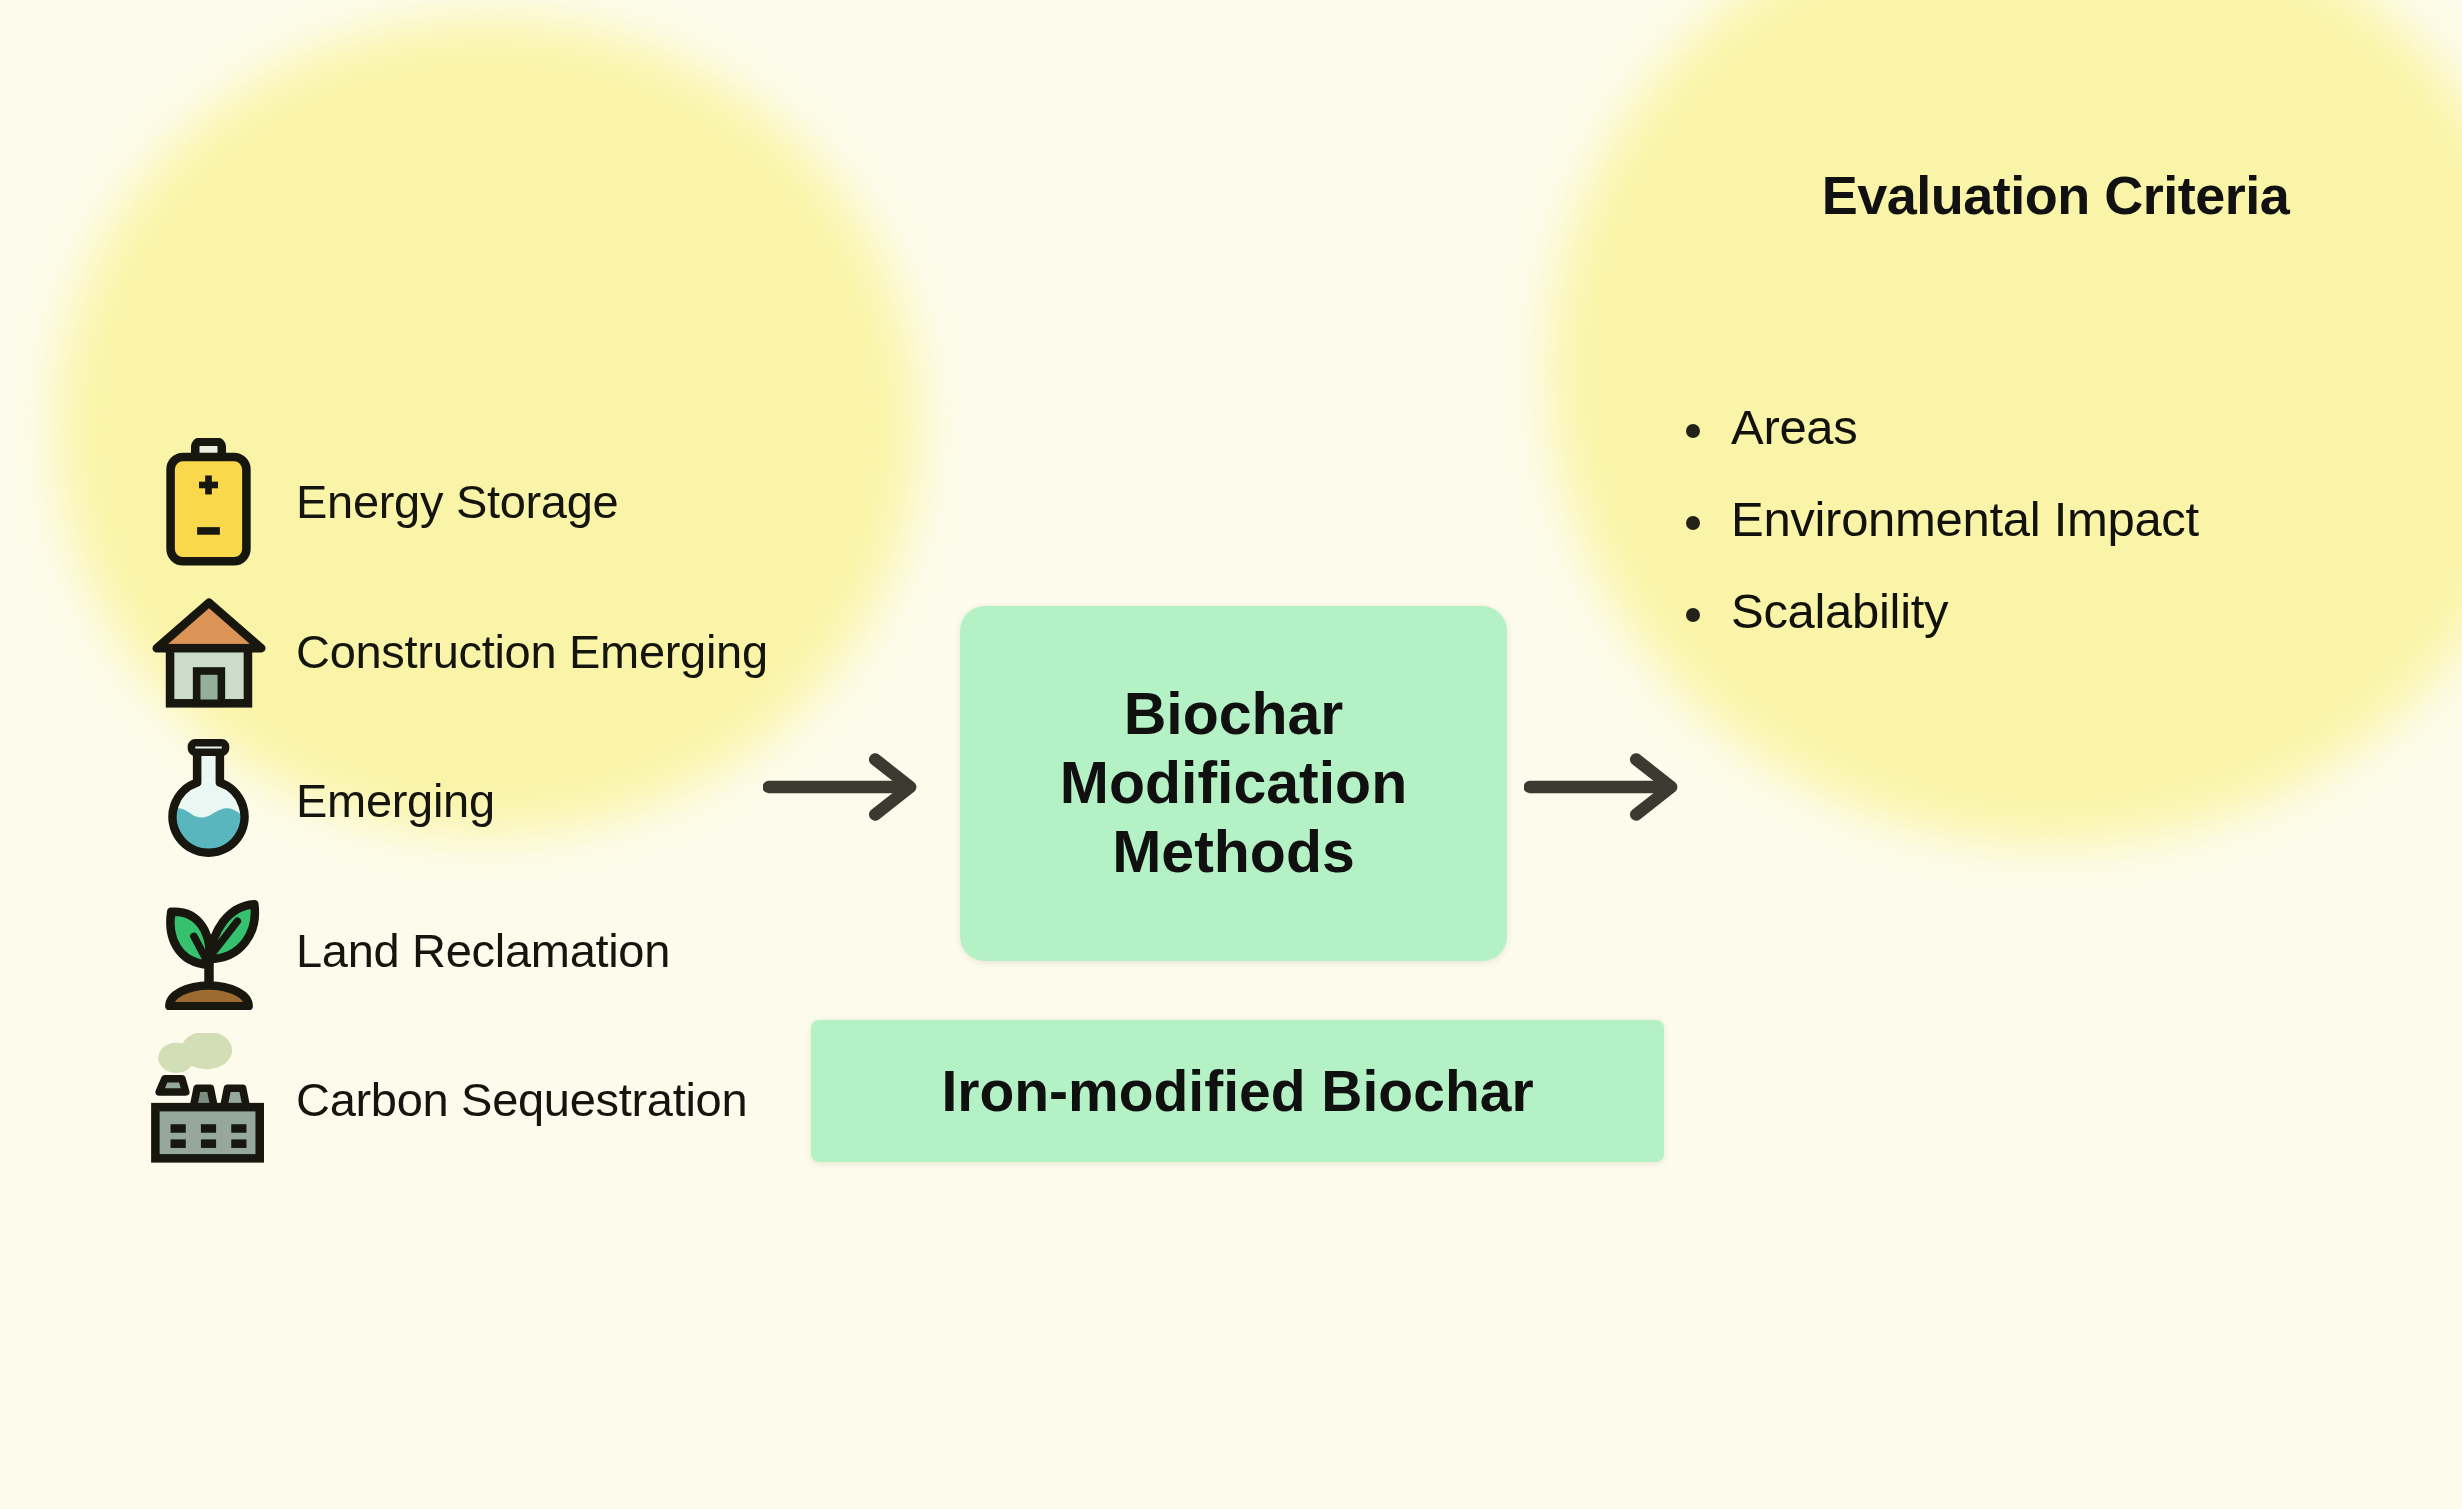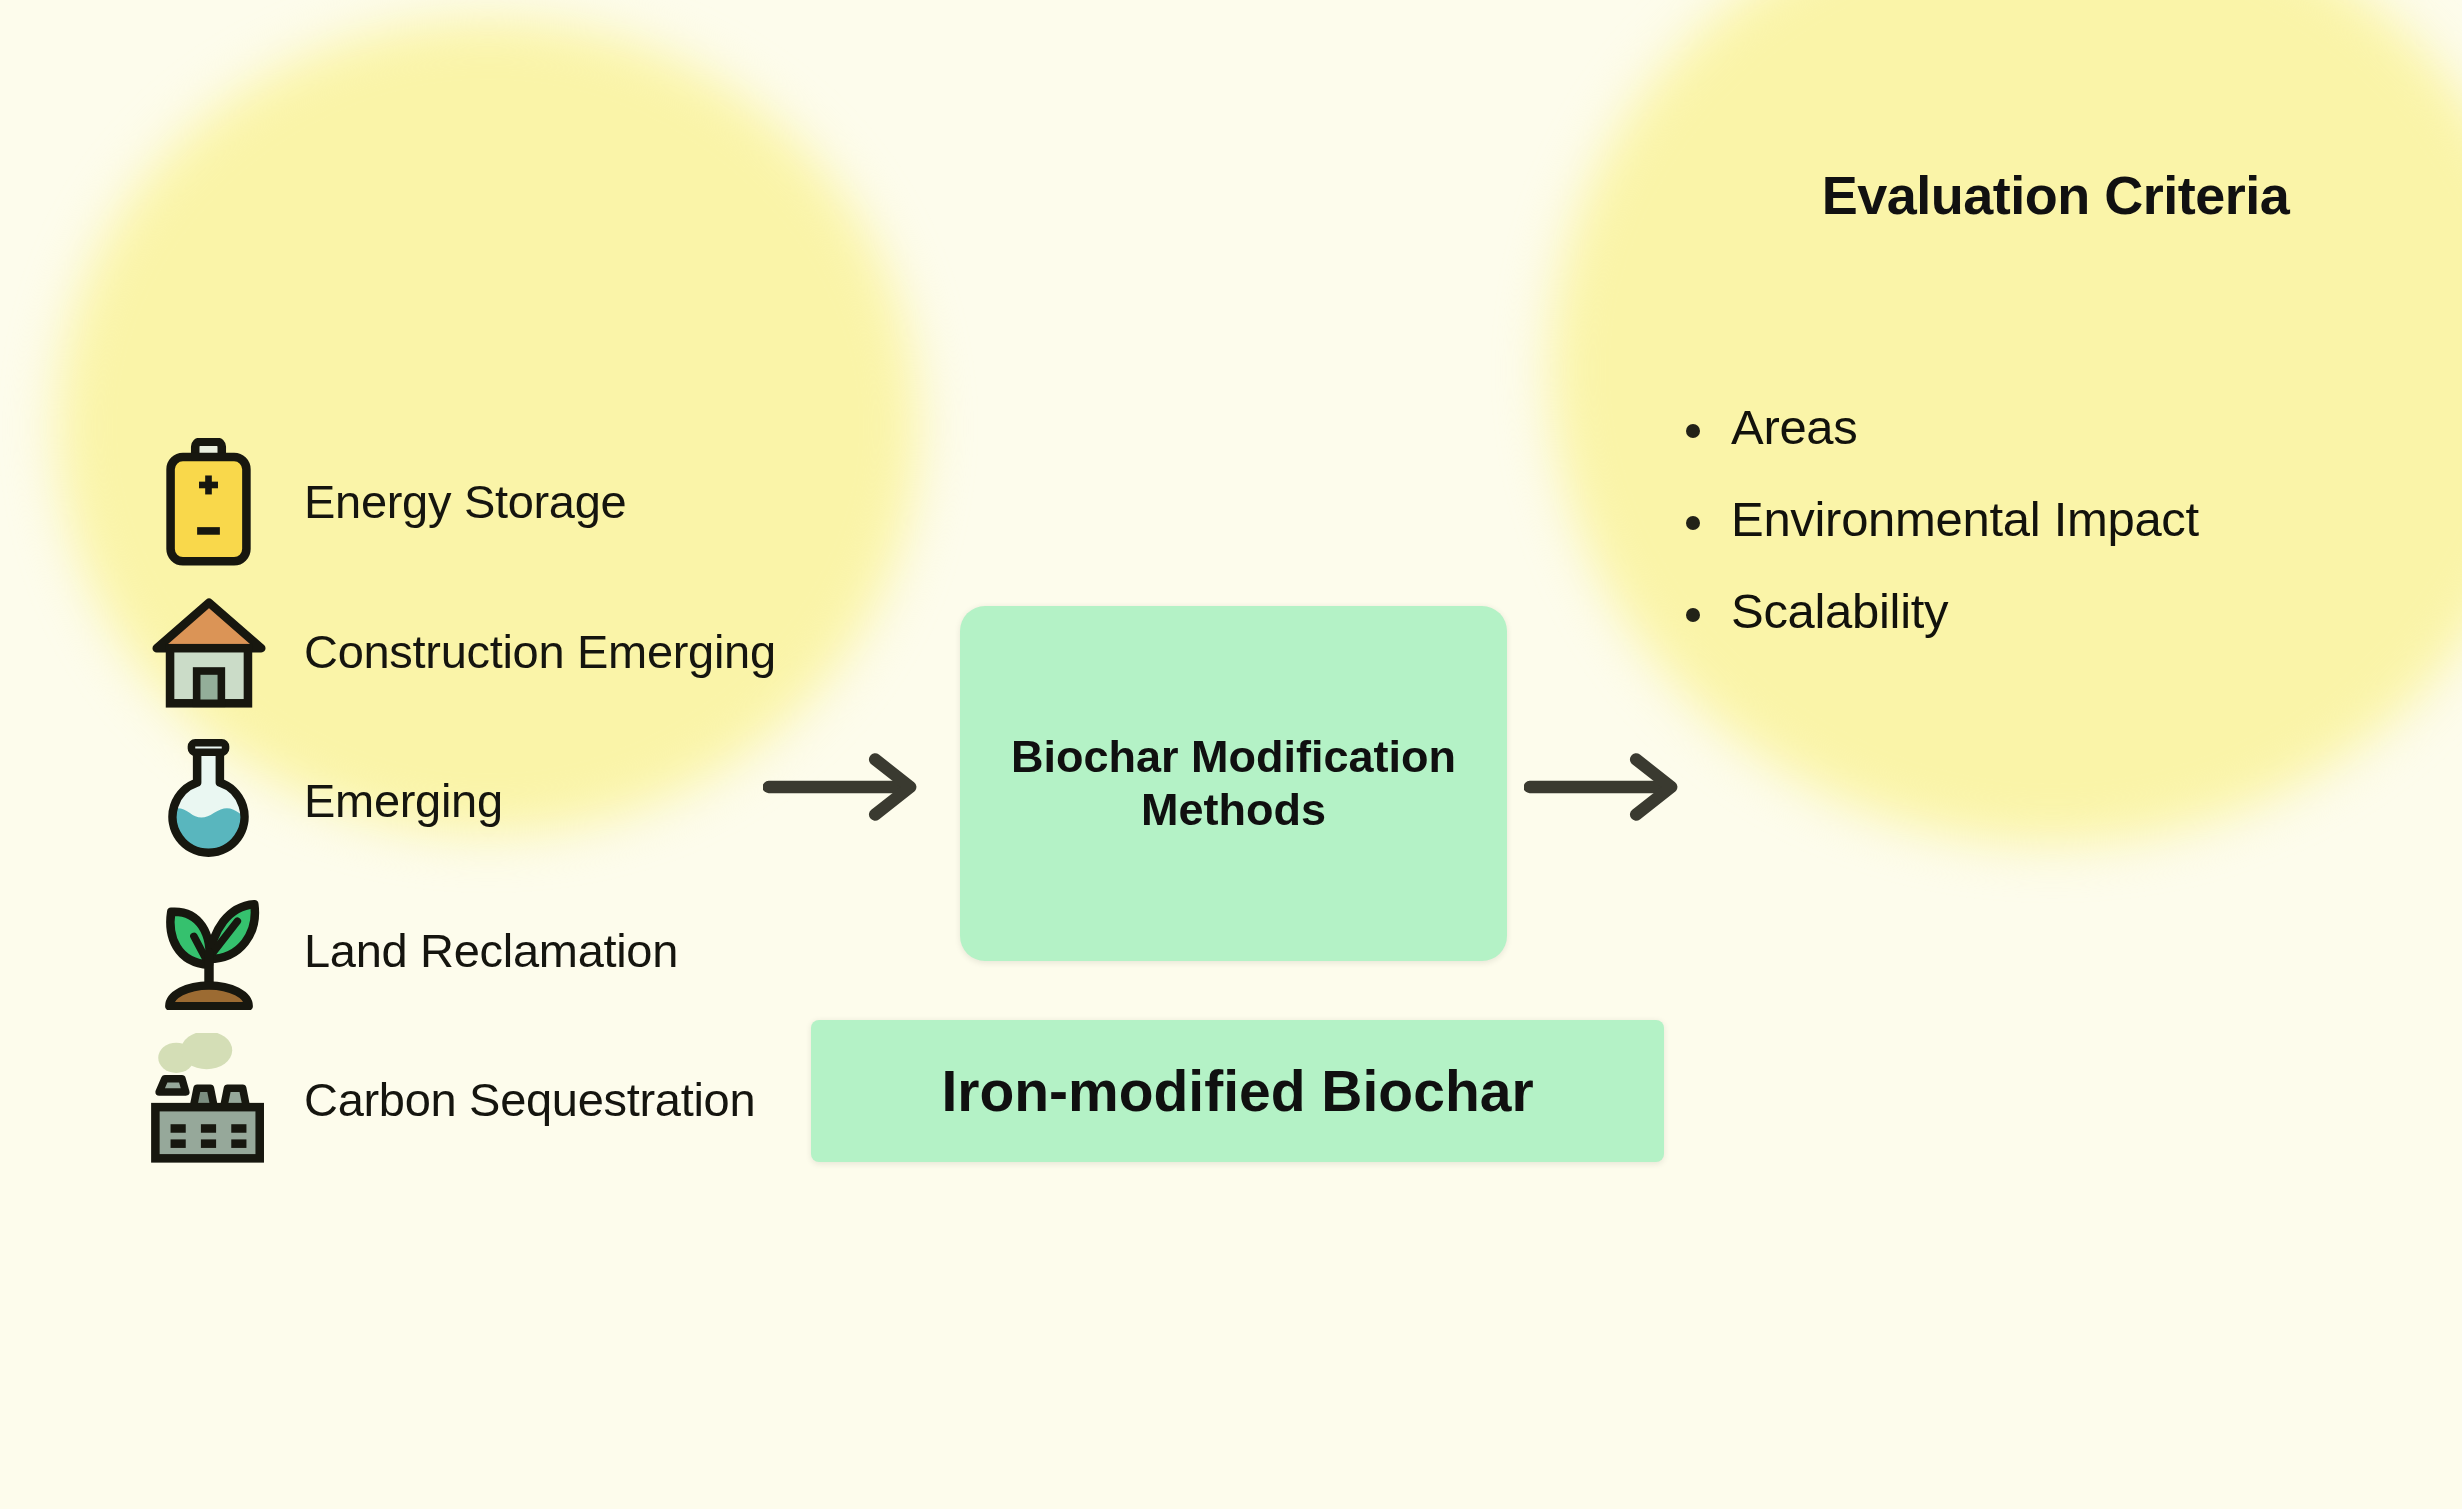--- a/index.html
+++ b/index.html
@@ -43,21 +43,20 @@
     position: absolute;
     left: 142px;
     top: 431px;
     width: 720px;
   }
   .app-row {
     display: flex;
     align-items: center;
     height: 142px;
     margin-bottom: 7.6px;
-    gap: 8px;
   }
   .app-icon {
     width: 133px;
     min-width: 133px;
     height: 142px;
     display: flex;
     align-items: center;
     justify-content: center;
   }
   .app-label {
@@ -77,21 +76,21 @@
     align-items: center;
     justify-content: center;
     text-align: center;
     color: #101010;
     font-weight: bold;
     box-shadow: 0 1.9px 6.6px rgba(0,0,0,0.09);
   }
   #box-modification {
     left: 960px; top: 606px;
     width: 547px; height: 355px;
-    font-size: 45px;
+    font-size: 59px;
     line-height: 1.17;
   }
   #box-iron {
     left: 811px; top: 1020px;
     width: 853px; height: 142px;
     font-size: 57px;
     border-radius: 8px;
   }
 
   

